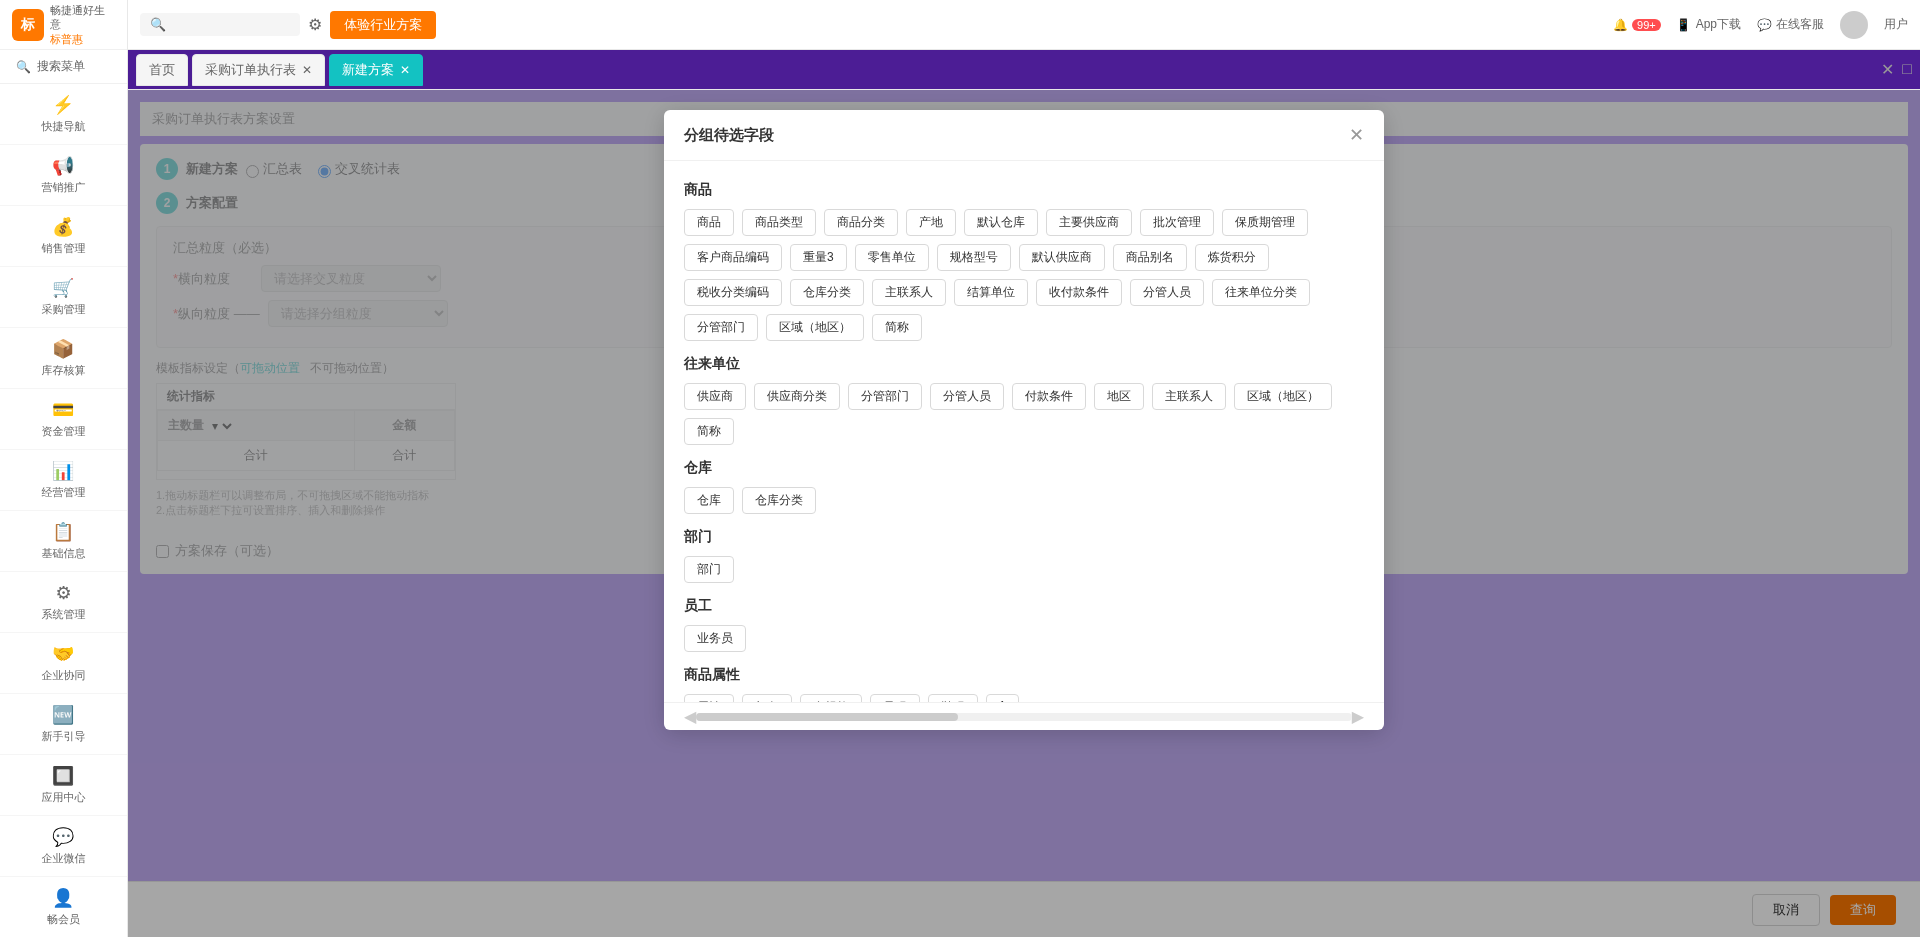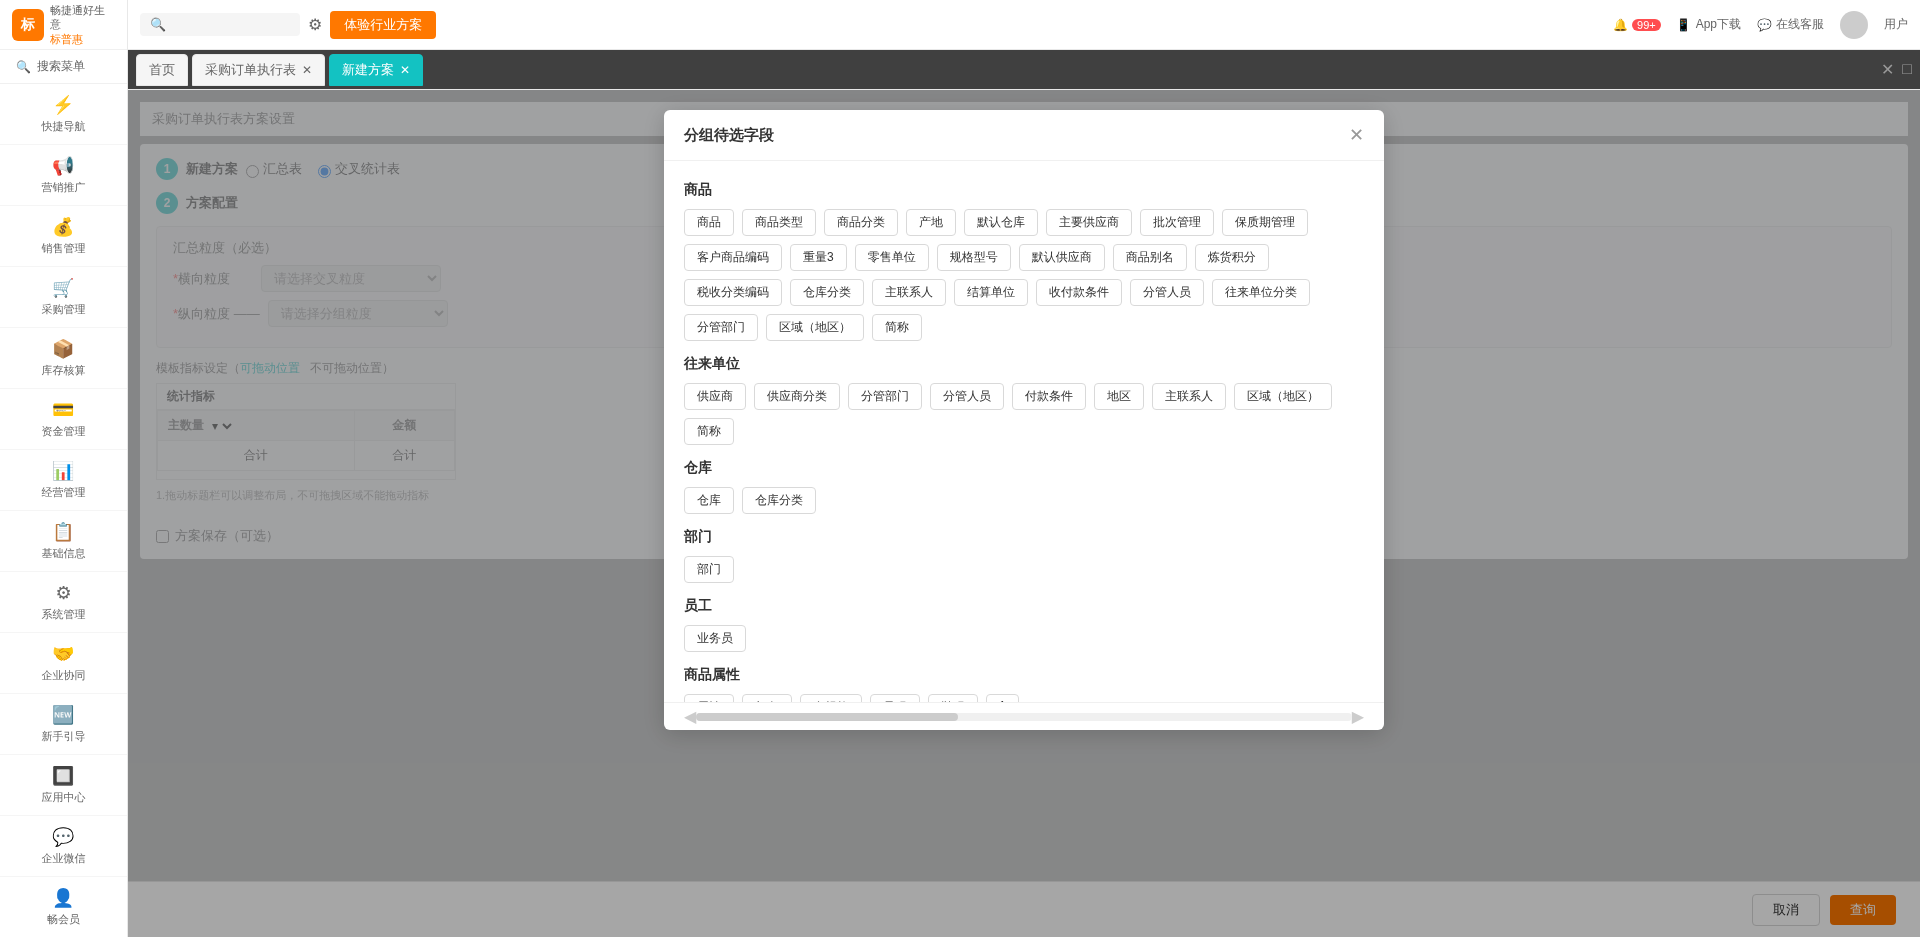--- a/index.html
+++ b/index.html
@@ -53,37 +53,37 @@
       padding: 5px 14px; font-size: 13px; cursor: pointer;
     }
     .topbar-right { display: flex; align-items: center; gap: 16px; }
     .topbar-right-item { display: flex; align-items: center; gap: 4px; cursor: pointer; color: #666; font-size: 12px; }
     .badge { background: #ff4d4f; color: #fff; border-radius: 10px; padding: 0 5px; font-size: 11px; min-width: 18px; text-align: center; }
     .avatar { width: 28px; height: 28px; border-radius: 50%; background: #ccc; }
 
     
     .tabbar {
       position: fixed; left: 128px; top: 50px; right: 0; height: 40px;
-      background: #404040; border-bottom: 1px solid #e8e8e8; display: flex; align-items: center;
+      background: #4c1d95; border-bottom: 1px solid #e8e8e8; display: flex; align-items: center;
       padding: 0 8px; z-index: 98; gap: 4px;
     }
     .tab {
       display: flex; align-items: center; padding: 6px 12px; border-radius: 4px 4px 0 0;
       cursor: pointer; font-size: 13px; color: #666; background: #f5f5f5; border: 1px solid #e8e8e8;
       height: 32px;
     }
     .tab.active { background: #13c2c2; color: #fff; border-color: #13c2c2; }
     .tab-close { margin-left: 6px; font-size: 12px; cursor: pointer; }
     .tabbar-controls { margin-left: auto; display: flex; gap: 8px; }
     .tabbar-ctrl-btn { font-size: 16px; cursor: pointer; color: #999; }
 
     
     .page-area {
       margin-left: 128px; margin-top: 90px; padding: 12px;
-      min-height: calc(100vh - 90px); background: #a3a3a3;
+      min-height: calc(100vh - 90px); background: #8b5cf6;
     }
     .page-header { background: #fff; padding: 8px 12px; margin-bottom: 8px; font-size: 13px; color: #666; }
 
     
     .modal-backdrop {
       position: fixed; left: 128px; top: 90px; right: 0; bottom: 0;
       background: rgba(0,0,0,0.35); z-index: 200; display: flex; align-items: flex-start; justify-content: center;
       padding-top: 20px;
     }
 
@@ -365,20 +365,21 @@
           <tr>
             <td>合计</td>
             <td>合计</td>
           </tr>
         </tbody>
       </table>
     </div>
 
     <div class="notes">
       <div>1.拖动标题栏可以调整布局，不可拖拽区域不能拖动指标</div>
+      <div>2.点击标题栏下拉可设置排序、插入和删除操作</div>
     </div>
 
     <div style="margin-top:24px;">
       <label class="checkbox-row">
         <input type="checkbox" style="">
         <span>方案保存（可选）</span>
       </label>
     </div>
   </div>
 </div>

